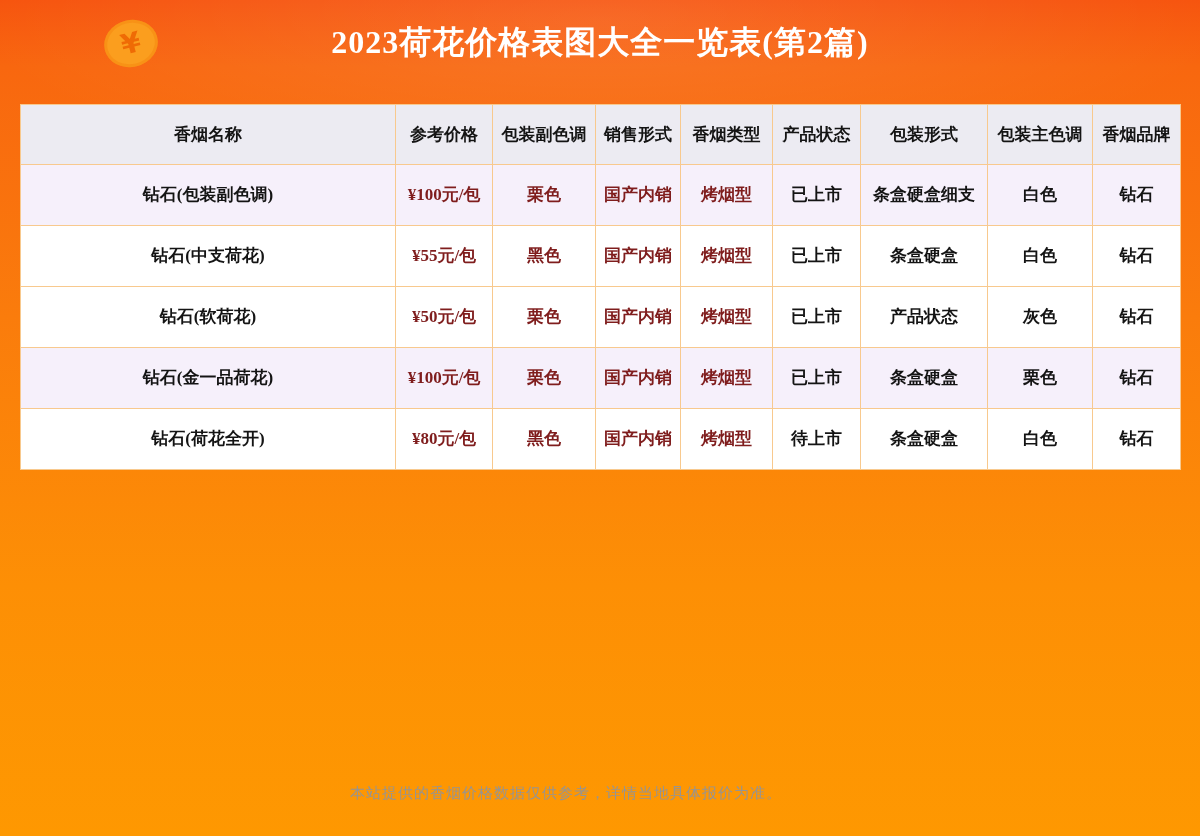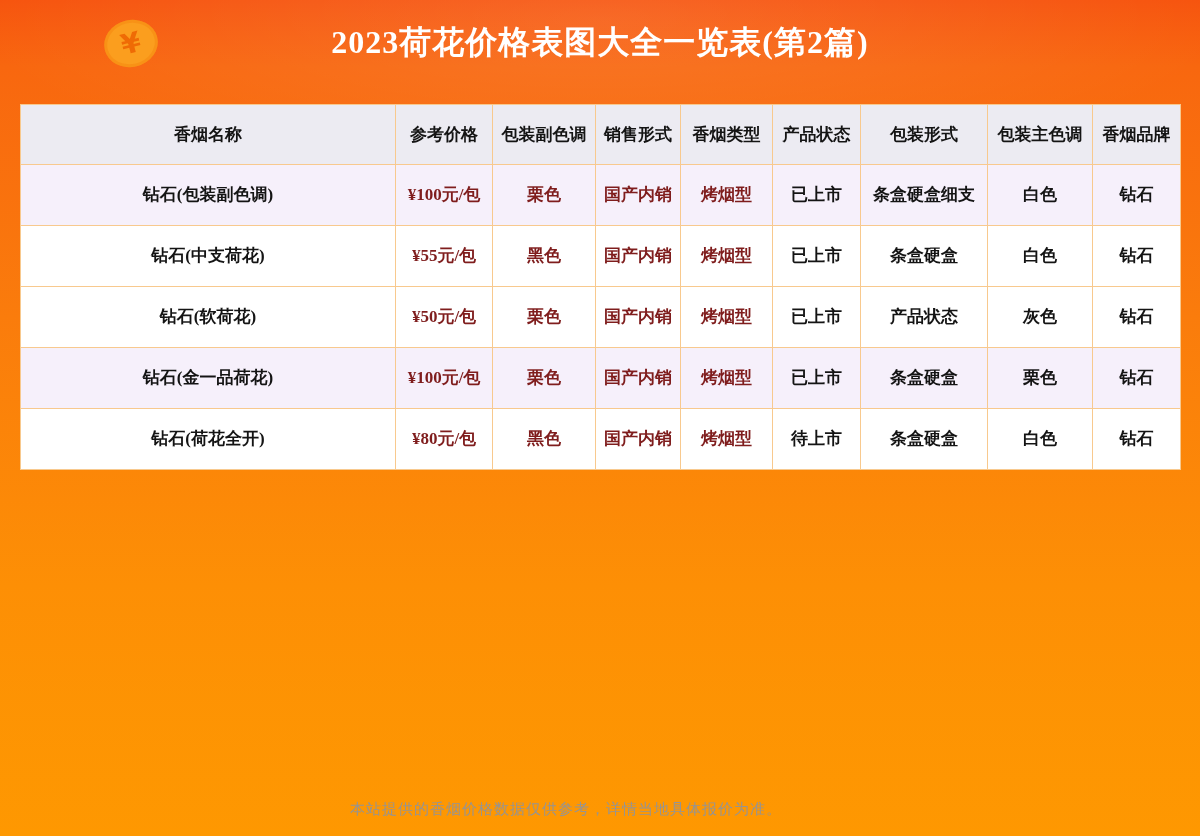--- a/index.html
+++ b/index.html
@@ -35,21 +35,21 @@
     padding:2px 4px;box-sizing:border-box;
     font-size:17px;color:#141414;line-height:1.25;
     word-break:break-all;
   }
   thead th{height:60px;background:#ecebf2;font-weight:bold;}
   tbody td{height:61px;font-weight:bold;}
   tbody tr.odd td{background:#f6f0fb;}
   tbody tr.even td{background:#ffffff;}
   td.red{color:#7f1d1d;}
   .footer{
-    position:absolute;left:0;top:800px;width:1132px;text-align:center;
+    position:absolute;left:0;top:784px;width:1132px;text-align:center;
     color:#969492;font-size:15px;letter-spacing:1px;
   }
 </style>
 </head>
 <body>
 
 <div class="rays"></div>
 
 <div class="banner">
   <div class="coin">

